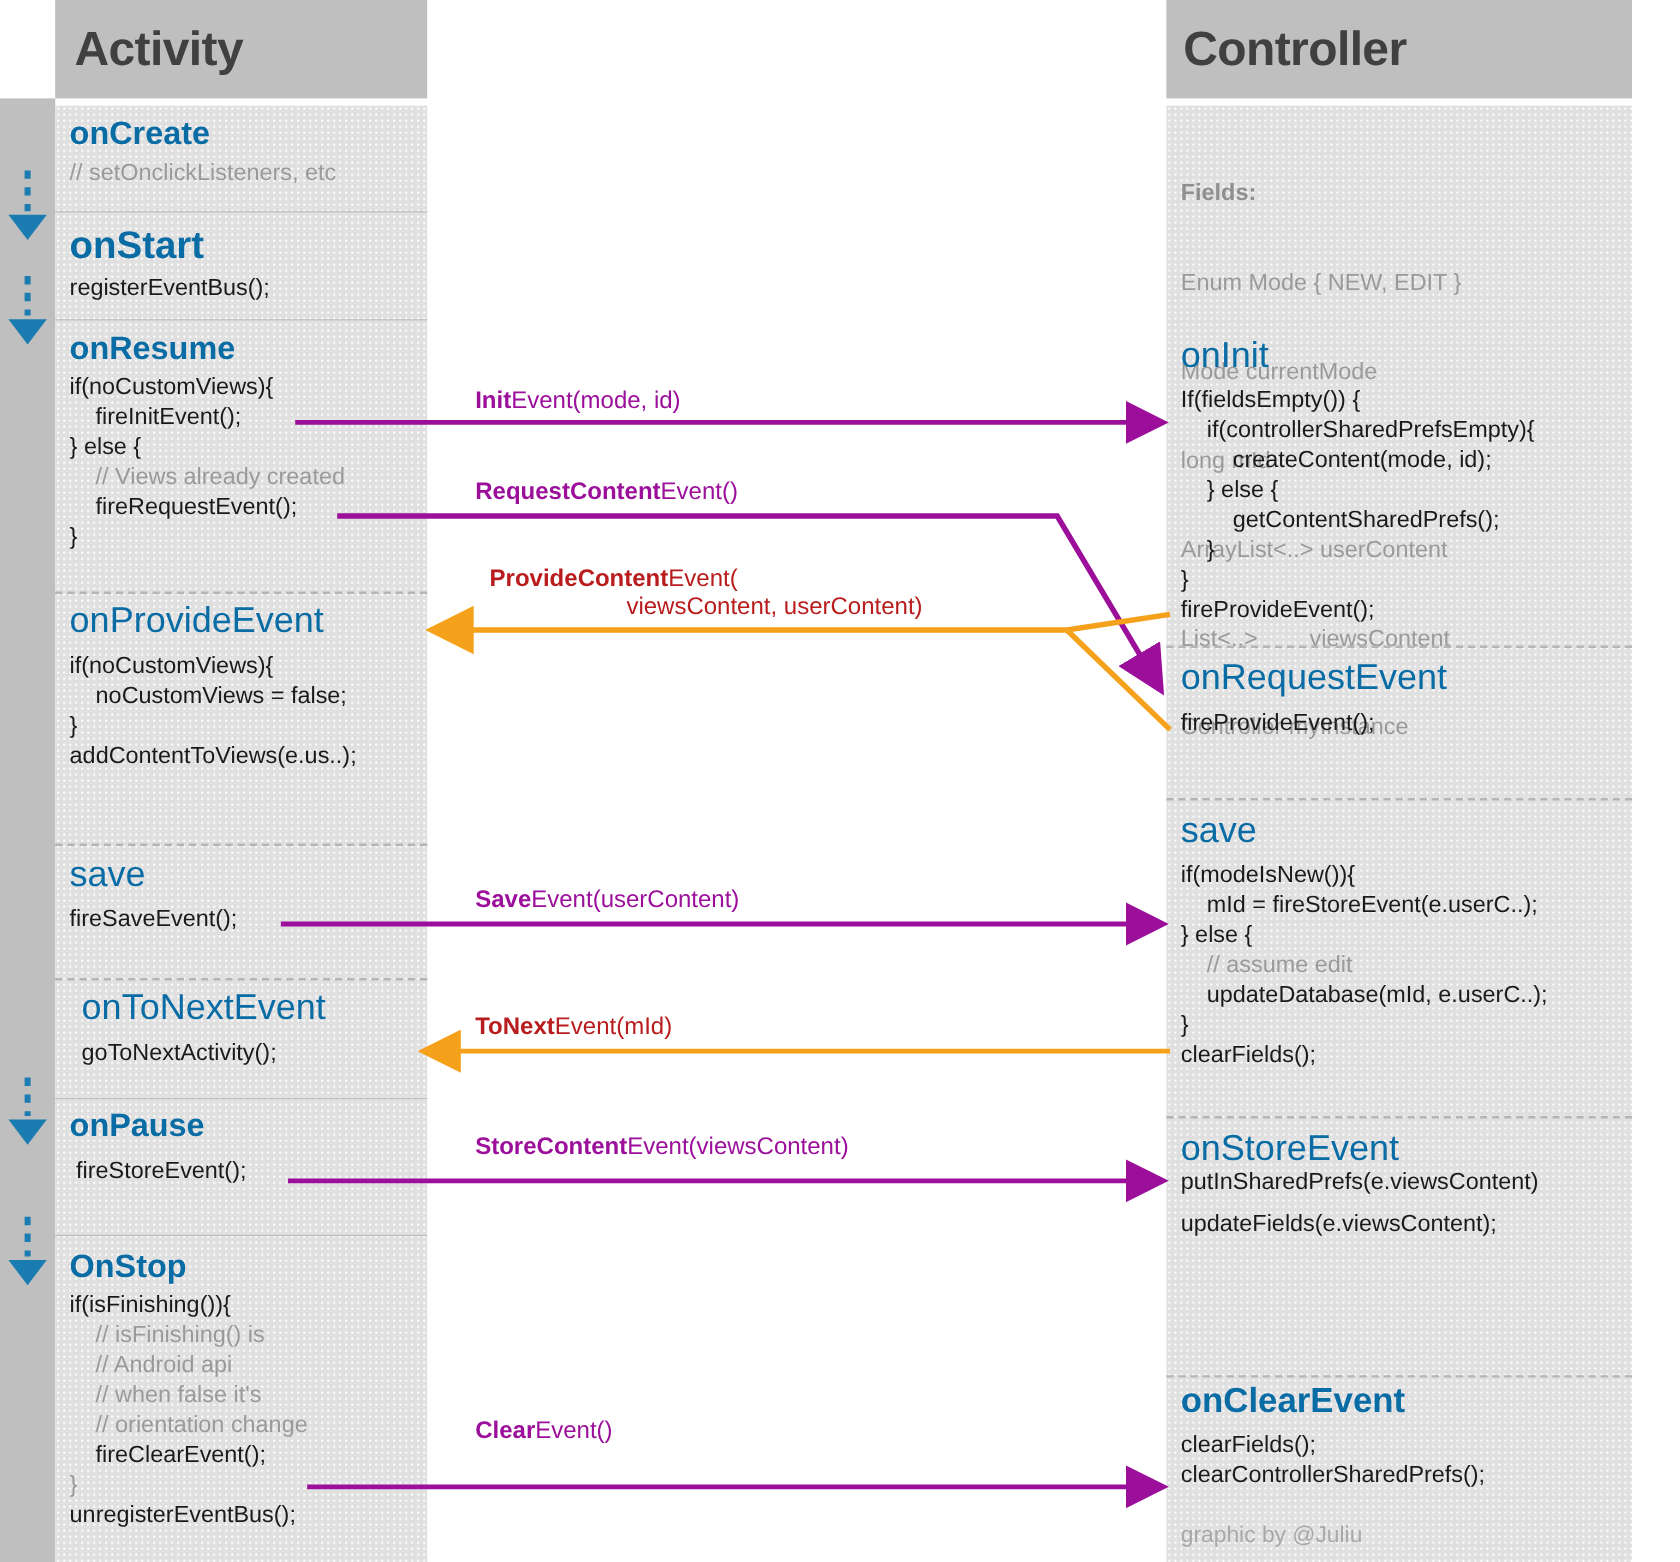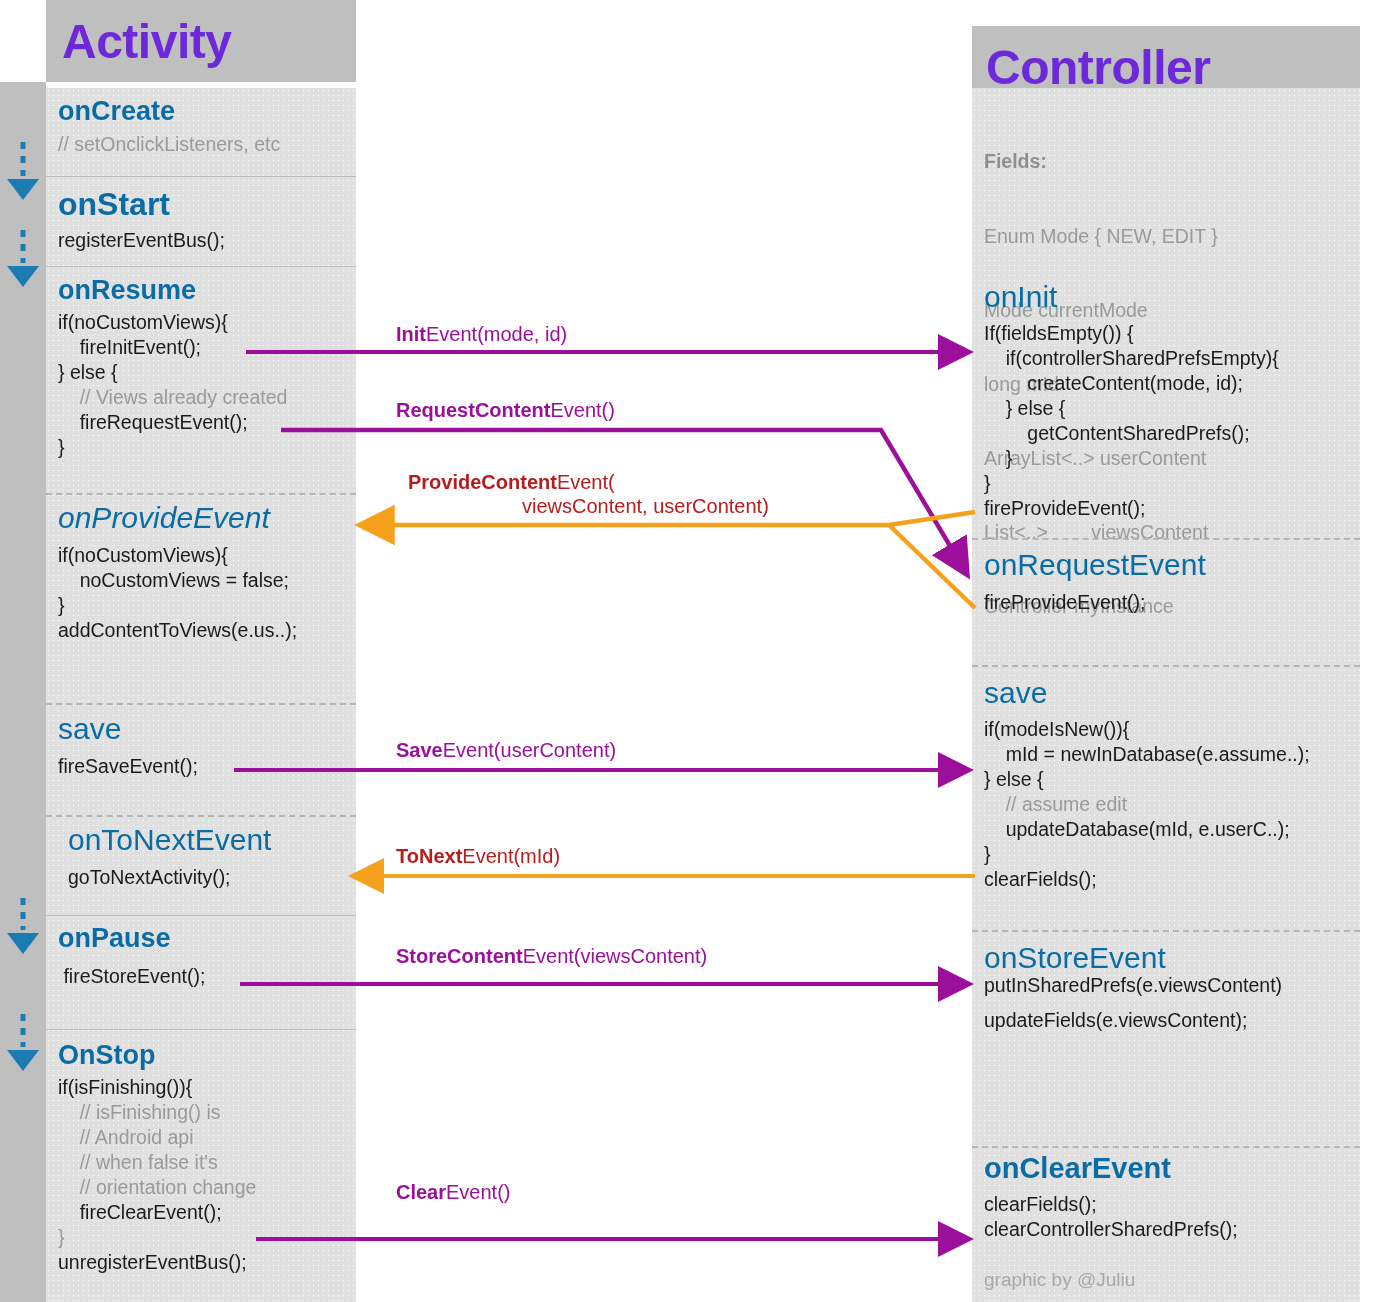--- a/index.html
+++ b/index.html
@@ -11,21 +11,21 @@
   }
   #stage { position: relative; width: 1400px; height: 1302px; background:#fff; }
 
   
   .col-head {
     position: absolute;
     background: #bfbfbf;
     display: flex; align-items: center;
   }
   .col-head .title {
-    font-size: 48px; font-weight: bold; color: #6d28d9;
+    font-size: 40px; font-weight: bold; color: #404040;
     letter-spacing: -0.5px;
   }
 
   .col-body {
     position: absolute;
     background: #e0e0e0;
     background-image: radial-gradient(#ffffff 0.6px, transparent 0.7px);
     background-size: 5px 5px;
   }
 
@@ -120,21 +120,21 @@
     <div class="code" style="margin-top:6px;">if(noCustomViews){</div>
     <div class="code">    fireInitEvent();</div>
     <div class="code">} else {</div>
     <div class="code dim">    // Views already created</div>
     <div class="code">    fireRequestEvent();</div>
     <div class="code">}</div>
   </div>
   <div class="sep-dash" style="left:46px; top:493px; width:310px;"></div>
 
   <div class="section" style="left:58px; top:503px; width:296px;">
-    <div class="sec-title" style="font-size:30px;font-style:italic;">onProvideEvent</div>
+    <div class="sec-title" style="font-size:30px;">onProvideEvent</div>
     <div class="code" style="margin-top:10px;">if(noCustomViews){</div>
     <div class="code">    noCustomViews = false;</div>
     <div class="code">}</div>
     <div class="code">addContentToViews(e.us..);</div>
   </div>
   <div class="sep-dash" style="left:46px; top:703px; width:310px;"></div>
 
   <div class="section" style="left:58px; top:714px; width:296px;">
     <div class="sec-title" style="font-size:30px;">save</div>
     <div class="code" style="margin-top:10px;">fireSaveEvent();</div>
@@ -158,21 +158,21 @@
     <div class="code" style="margin-top:6px;">if(isFinishing()){</div>
     <div class="code dim">    // isFinishing() is</div>
     <div class="code dim">    // Android api</div>
     <div class="code dim">    // when false it's</div>
     <div class="code dim">    // orientation change</div>
     <div class="code">    fireClearEvent();</div>
     <div class="code dim">}</div>
     <div class="code">unregisterEventBus();</div>
   </div>
 
-  <div class="col-head" style="left:972px; top:0; width:388px; height:82px;margin-top:26px;">
+  <div class="col-head" style="left:972px; top:0; width:388px; height:82px;">
     <span class="title" style="margin-left:14px;">Controller</span>
   </div>
 
   <div class="col-body" style="left:972px; top:88px; width:388px; height:1214px;"></div>
 
   <div class="fields" style="left:984px; top:100px;">
     <div class="fh">Fields:</div>
     <div>Enum Mode { NEW, EDIT }</div>
     <div>Mode currentMode</div>
     <div>long mId</div>
@@ -196,21 +196,21 @@
 
   <div class="section" style="left:984px; top:550px; width:376px;">
     <div class="sec-title" style="font-size:30px;">onRequestEvent</div>
     <div class="code" style="margin-top:10px;">fireProvideEvent();</div>
   </div>
   <div class="sep-dash" style="left:972px; top:665px; width:388px;"></div>
 
   <div class="section" style="left:984px; top:678px; width:376px;">
     <div class="sec-title" style="font-size:30px;">save</div>
     <div class="code" style="margin-top:9px;">if(modeIsNew()){</div>
-    <div class="code">    mId = newInDatabase(e.assume..);</div>
+    <div class="code">    mId = fireStoreEvent(e.userC..);</div>
     <div class="code">} else {</div>
     <div class="code dim">    // assume edit</div>
     <div class="code">    updateDatabase(mId, e.userC..);</div>
     <div class="code">}</div>
     <div class="code">clearFields();</div>
   </div>
   <div class="sep-dash" style="left:972px; top:930px; width:388px;"></div>
 
   <div class="section" style="left:984px; top:943px; width:376px;">
     <div class="sec-title" style="font-size:30px;">onStoreEvent</div>

